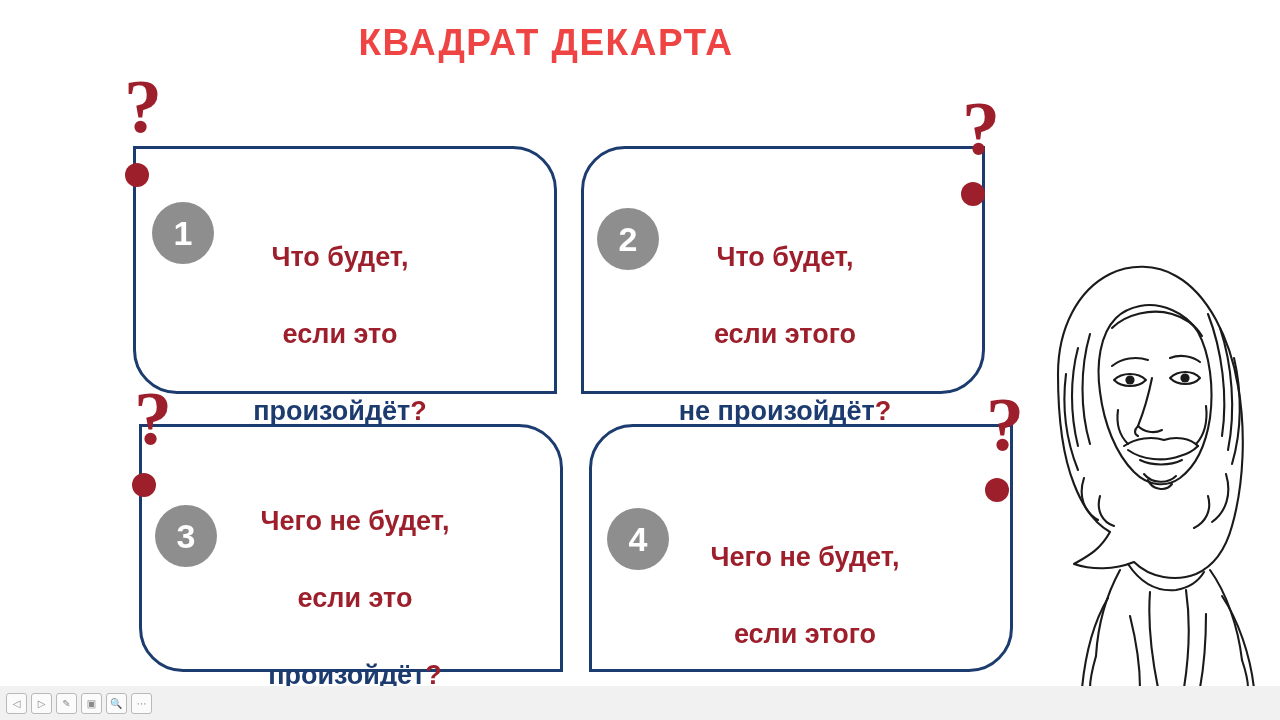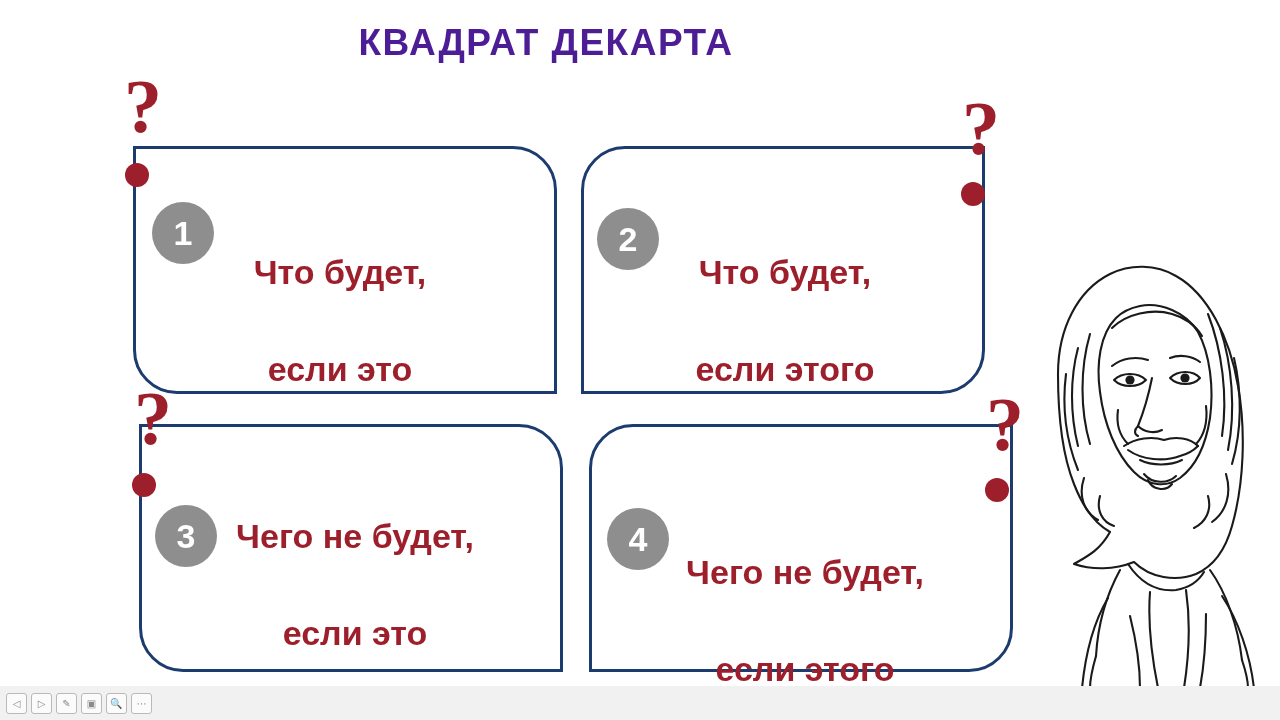--- a/index.html
+++ b/index.html
@@ -18,21 +18,21 @@
   
   .slide-title {
     position: absolute;
     top: 22px;
     left: 0;
     width: 1092px;
     text-align: center;
     font-size: 37px;
     font-weight: bold;
     letter-spacing: 1.5px;
-    color: #4c1d95;
+    color: #ef4444;
   }
 
   
   .card {
     position: absolute;
     box-sizing: border-box;
     border: 3px solid #1c3b6e;
     background: #ffffff;
   }
   .card-1 {
@@ -95,21 +95,21 @@
     justify-content: center;
   }
   .badge-1 { left: 152px; top: 202px; }
   .badge-2 { left: 597px; top: 208px; }
   .badge-3 { left: 155px; top: 505px; }
   .badge-4 { left: 607px; top: 508px; }
 
   
   .card-text {
     position: absolute;
-    font-size: 34px;
+    font-size: 27px;
     font-weight: bold;
     line-height: 1.42;
     text-align: center;
     white-space: pre-line;
   }
   .txt-1 { left: 150px; top: 200px; width: 380px; }
   .txt-2 { left: 600px; top: 200px; width: 370px; }
   .txt-3 { left: 160px; top: 464px; width: 390px; }
   .txt-4 { left: 610px; top: 500px; width: 390px; }
 

